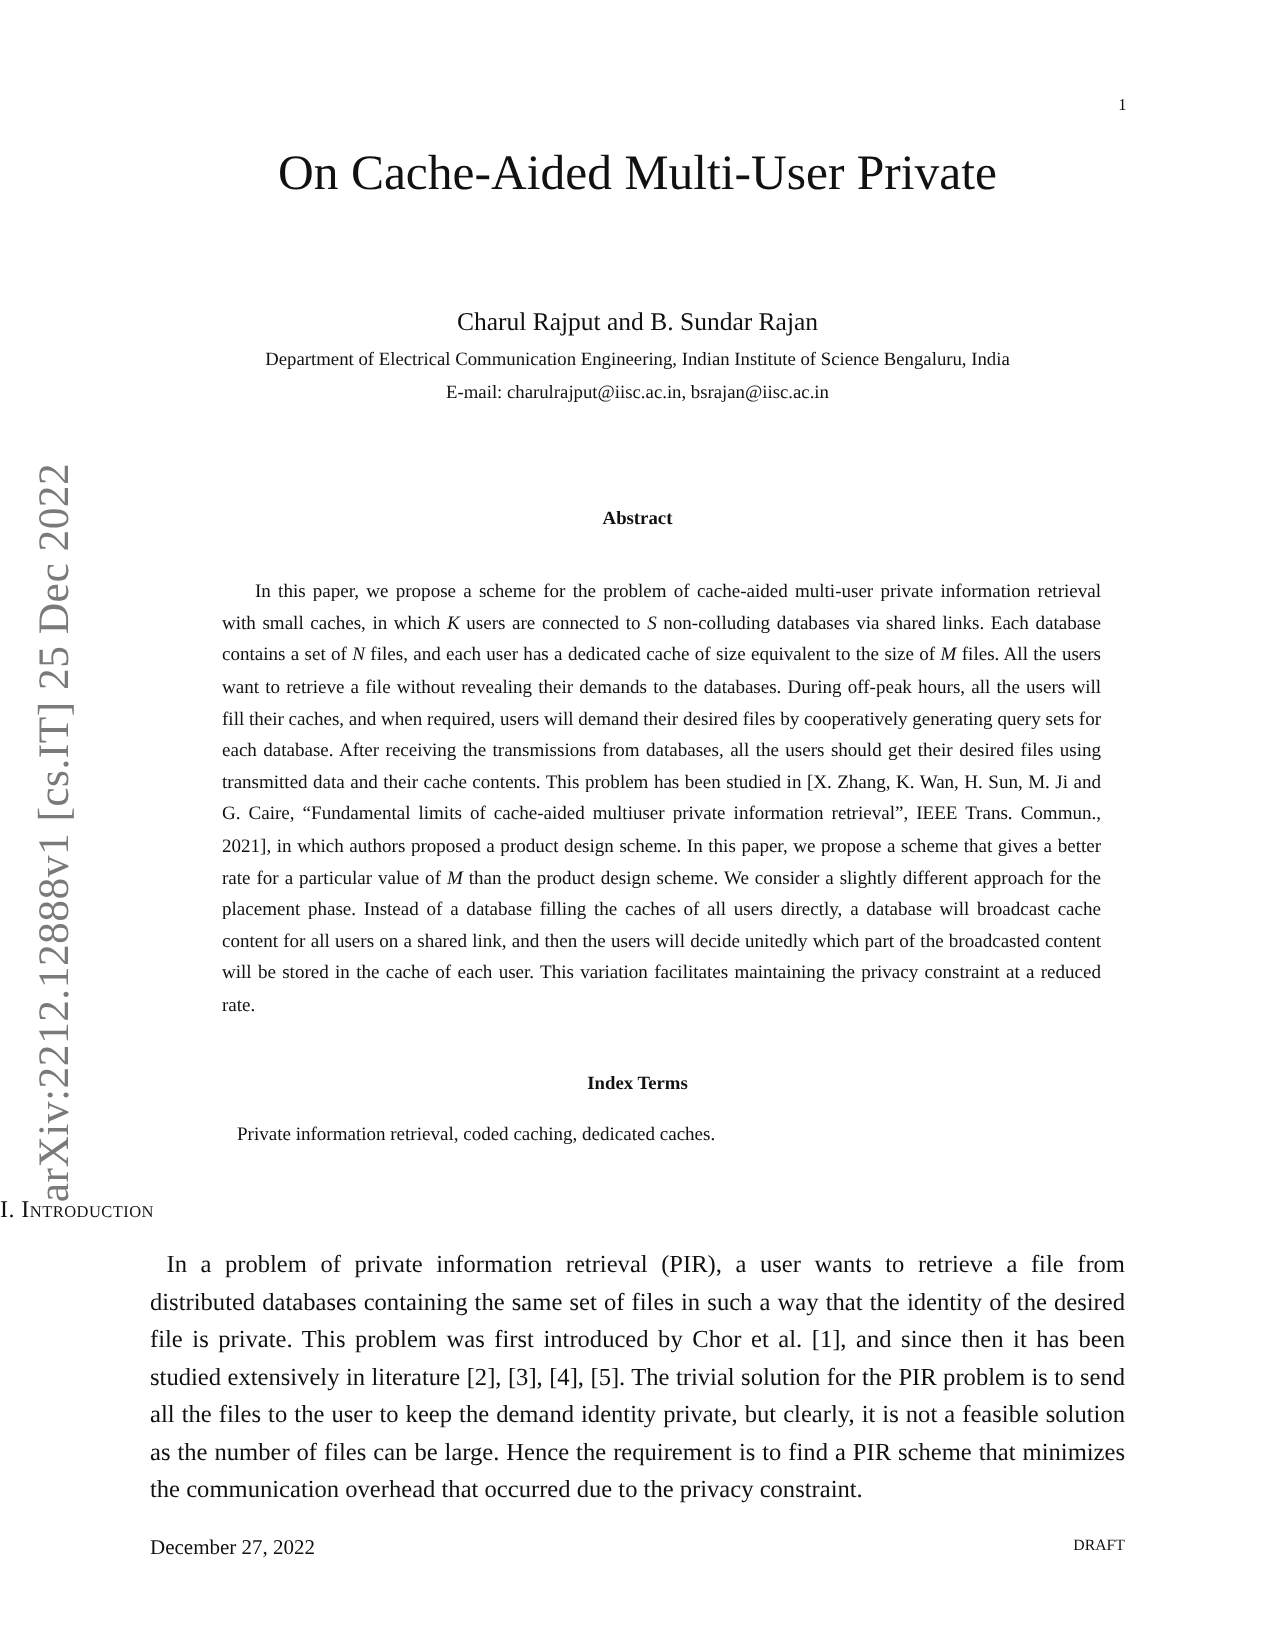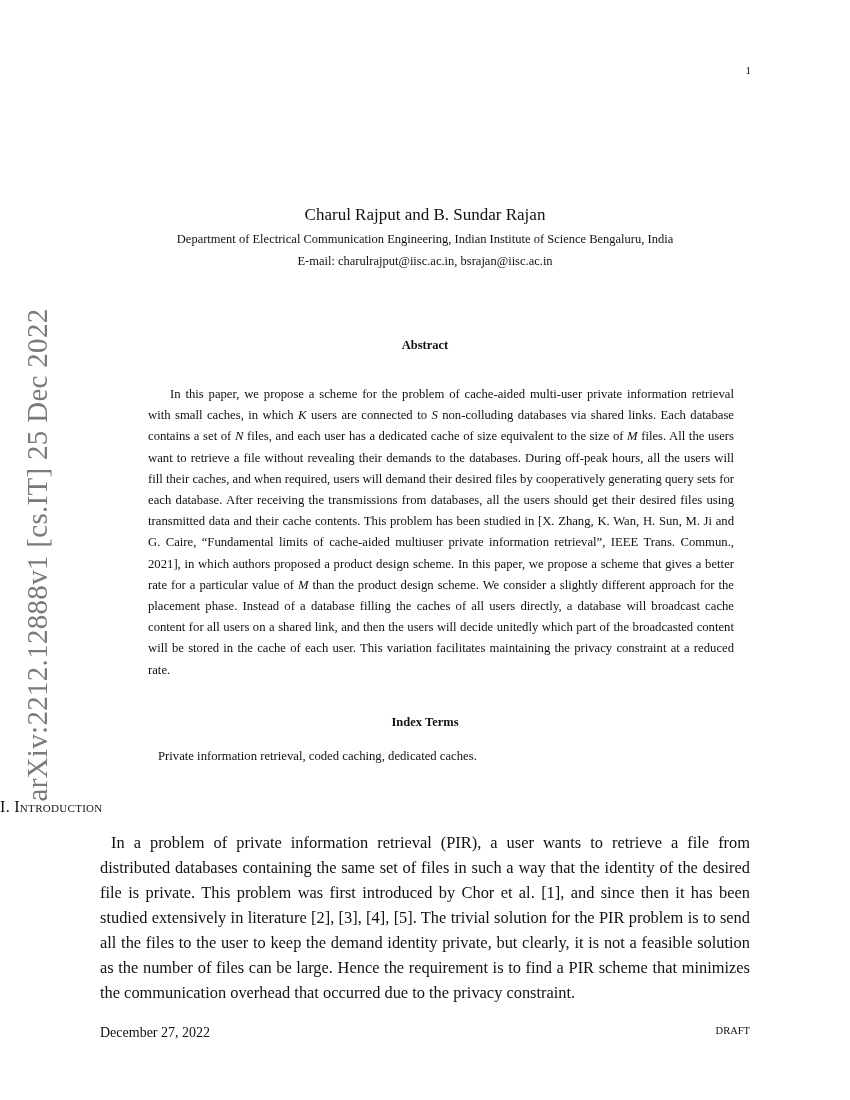--- a/index.html
+++ b/index.html
@@ -24,20 +24,21 @@
   i.m { font-style: italic; }
 </style>
 </head>
 <body>
 
 <div class="page-number">1</div>
 
 <div class="arxiv-stamp">arXiv:2212.12888v1  [cs.IT]  25 Dec 2022</div>
 
 <div class="title">
+  <div>On Cache-Aided Multi-User Private</div>
 </div>
 
 <div class="authors">Charul Rajput and B. Sundar Rajan</div>
 <div class="affil">Department of Electrical Communication Engineering, Indian Institute of Science Bengaluru, India</div>
 <div class="email">E-mail: charulrajput@iisc.ac.in, bsrajan@iisc.ac.in</div>
 
 <div class="abstract-h">Abstract</div>
 <p class="abstract"><span>In this paper, we propose a scheme for the problem of cache-aided multi-user private information retrieval with small caches, in which </span><i class="m">K</i><span> users are connected to </span><i class="m">S</i><span> non-colluding databases via shared links. Each database contains a set of </span><i class="m">N</i><span> files, and each user has a dedicated cache of size equivalent to the size of </span><i class="m">M</i><span> files. All the users want to retrieve a file without revealing their demands to the databases. During off-peak hours, all the users will fill their caches, and when required, users will demand their desired files by cooperatively generating query sets for each database. After receiving the transmissions from databases, all the users should get their desired files using transmitted data and their cache contents. This problem has been studied in [X. Zhang, K. Wan, H. Sun, M. Ji and G. Caire, “Fundamental limits of cache-aided multiuser private information retrieval”, IEEE Trans. Commun., 2021], in which authors proposed a product design scheme. In this paper, we propose a scheme that gives a better rate for a particular value of </span><i class="m">M</i><span> than the product design scheme. We consider a slightly different approach for the placement phase. Instead of a database filling the caches of all users directly, a database will broadcast cache content for all users on a shared link, and then the users will decide unitedly which part of the broadcasted content will be stored in the cache of each user. This variation facilitates maintaining the privacy constraint at a reduced rate.</span></p>
 
 <div class="index-h">Index Terms</div>

